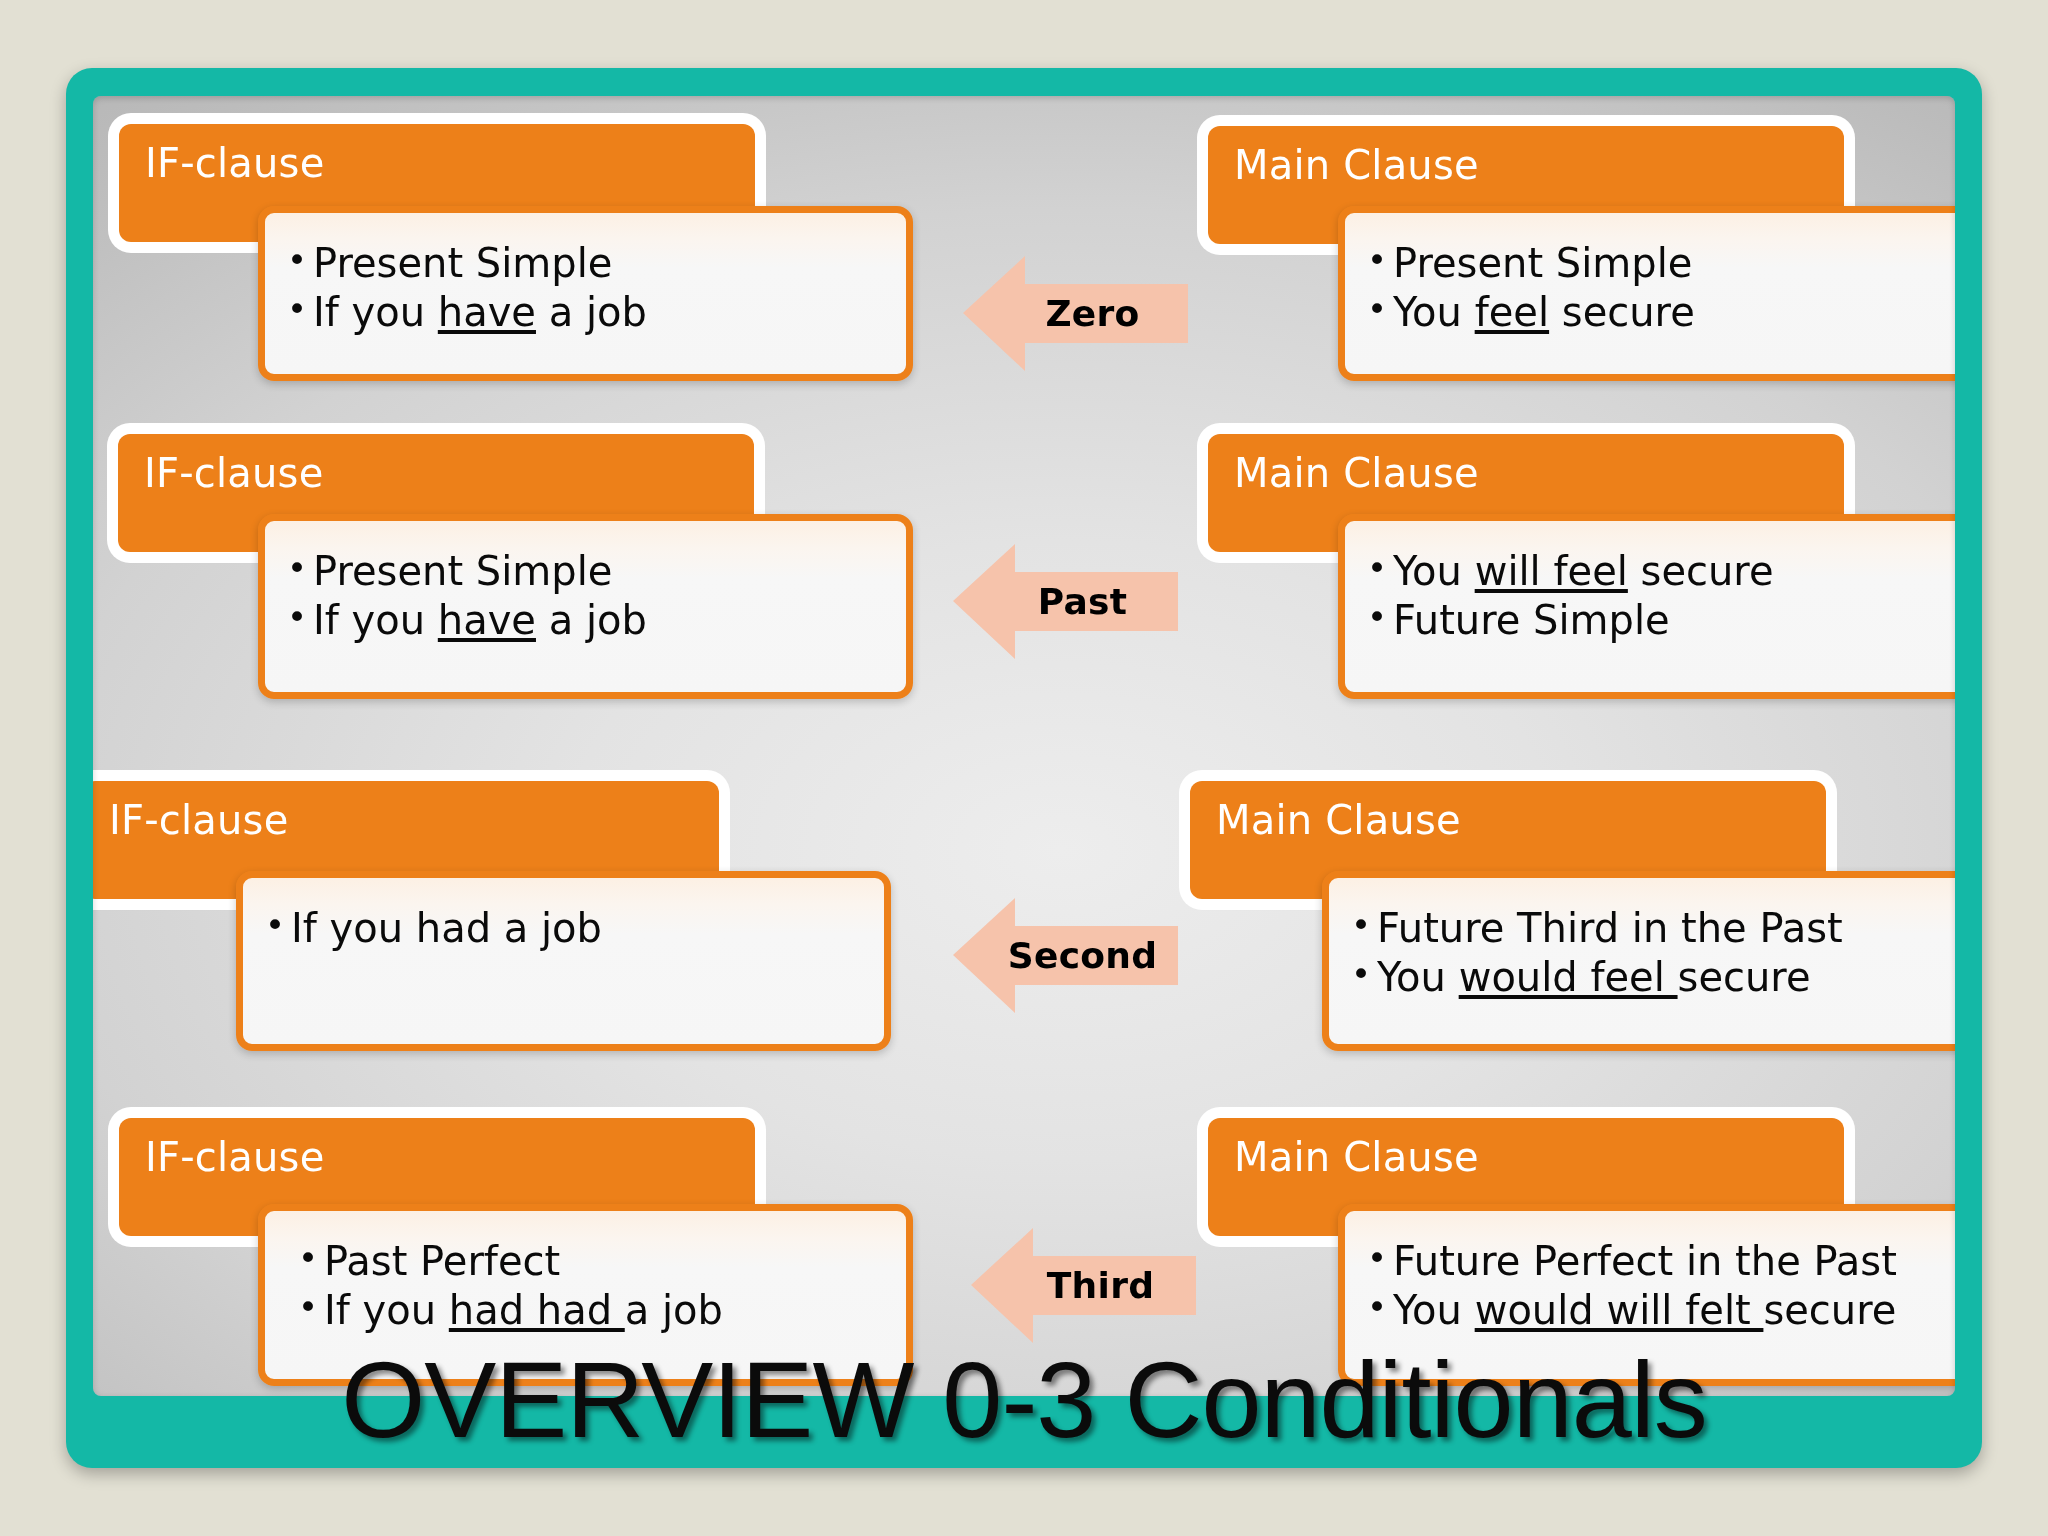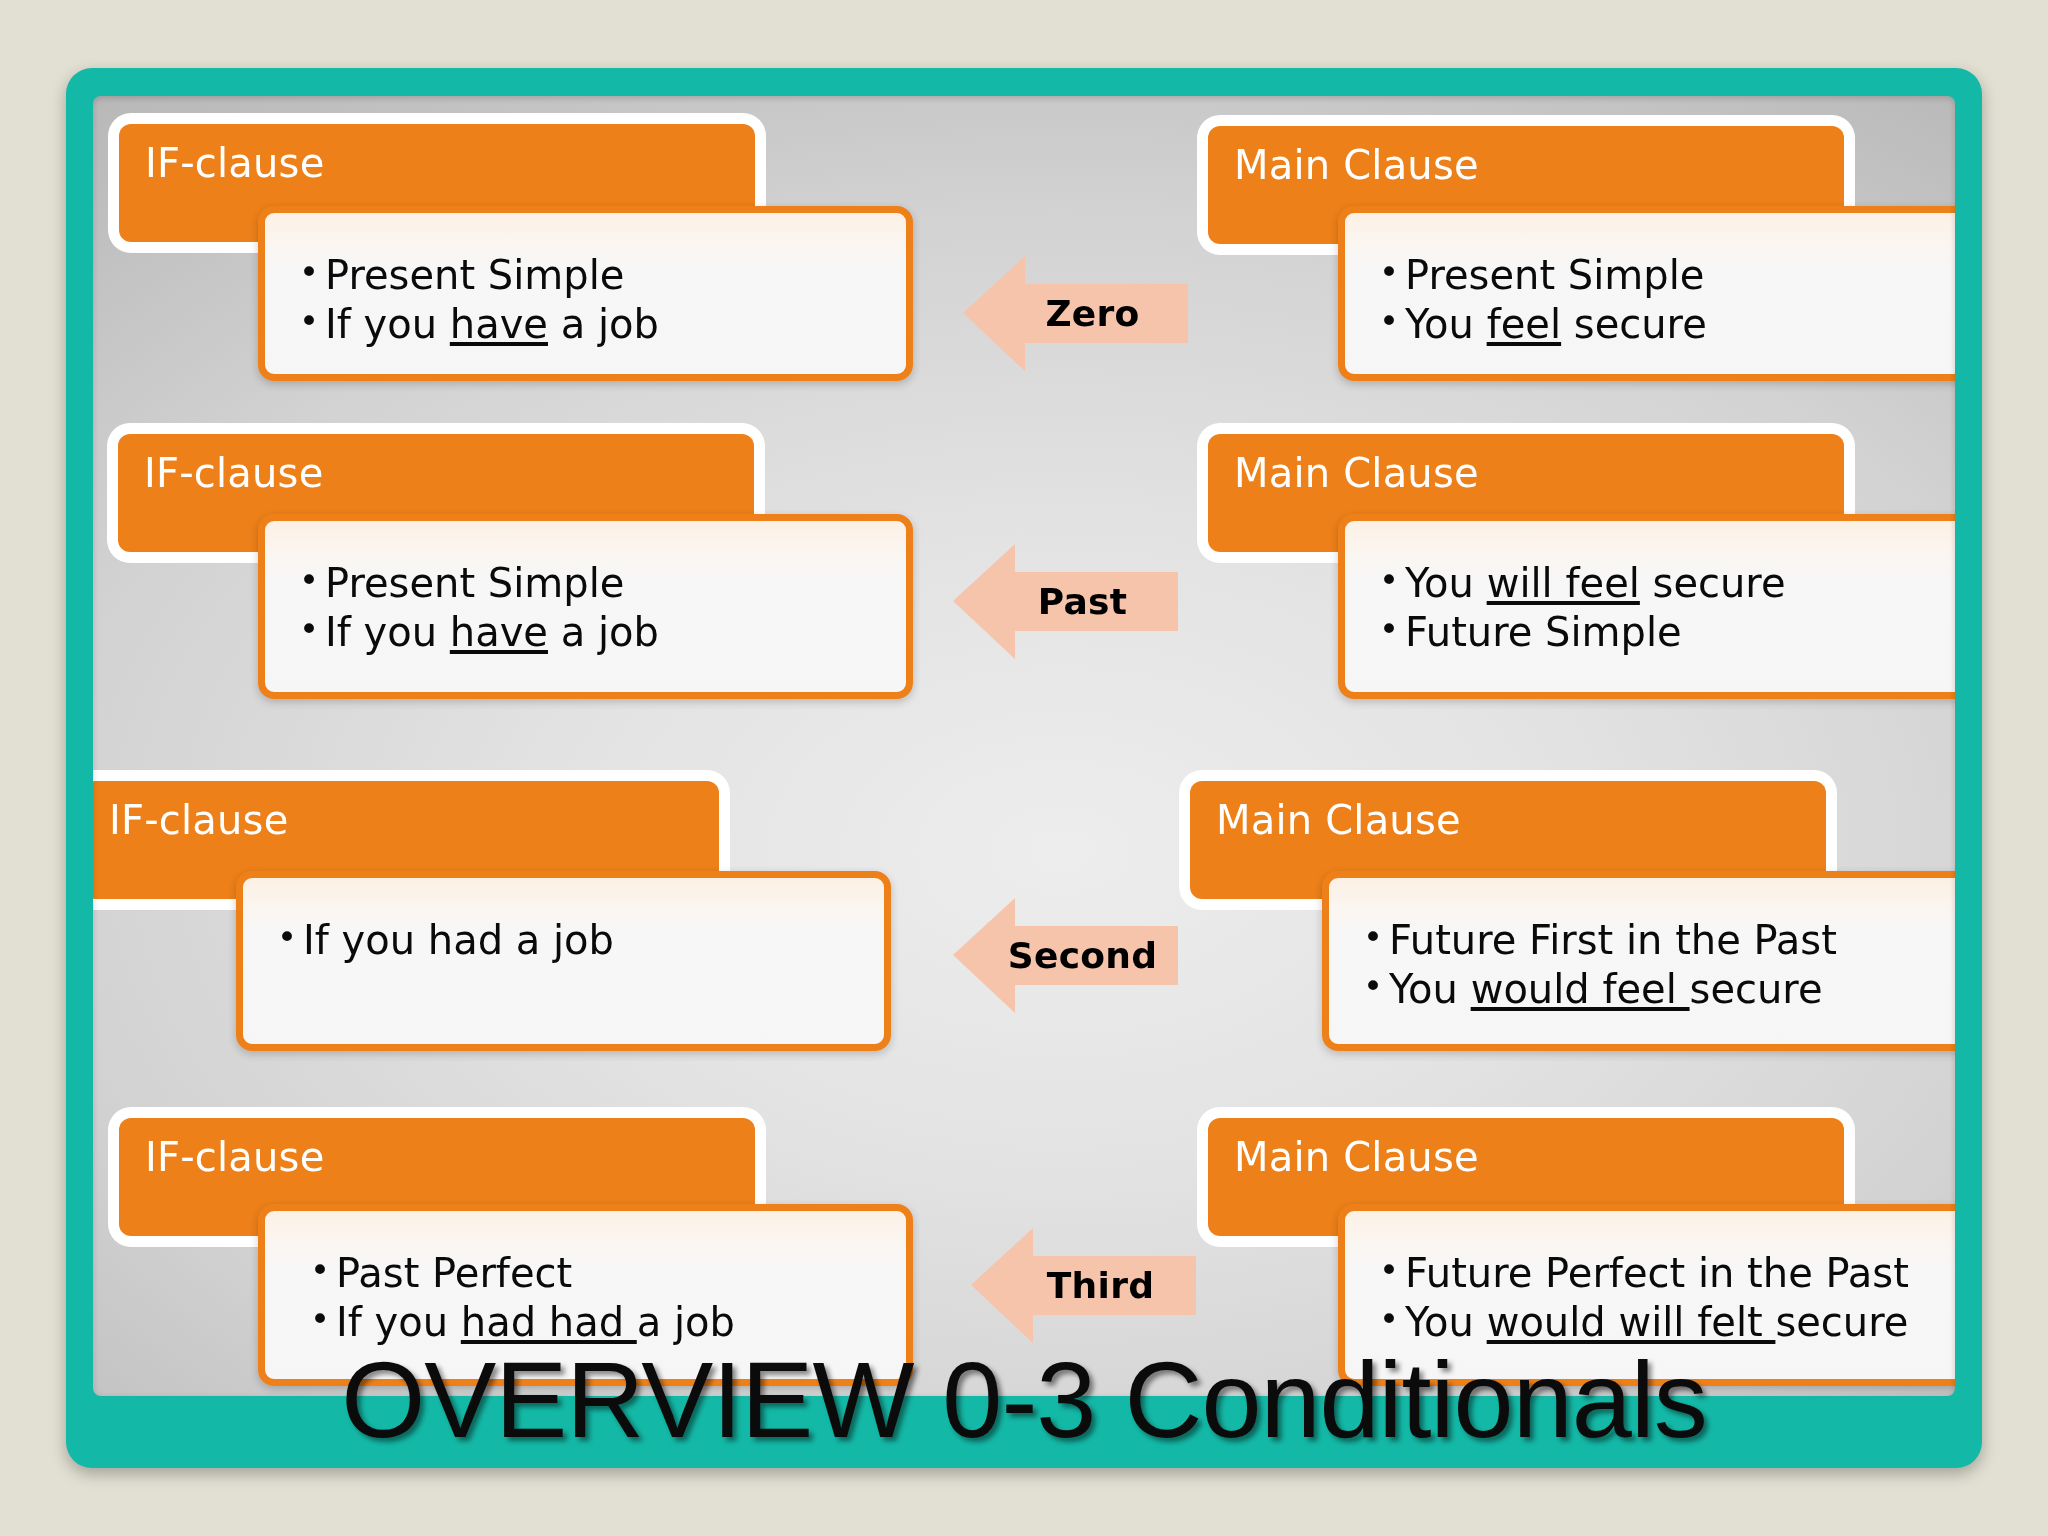--- a/index.html
+++ b/index.html
@@ -72,21 +72,21 @@
     position: absolute;
     background: linear-gradient(180deg, #FCF0E4 0%, #FBF5EF 16%, #F7F7F7 34%, #F6F6F6 100%);
     border: 7px solid #ED8019;
     border-radius: 16px;
     box-sizing: border-box;
     box-shadow: 0 3px 8px rgba(0,0,0,0.20);
     padding: 22px 14px 10px 14px;
   }
   .bullets {
     list-style: none;
-    margin: 16px;
+    margin: 4px;
     padding: 0;
   }
   .bullets li {
     position: relative;
     padding-left: 30px;
     font-size: 40px;
     line-height: 1.22;
     color: #0A0A0A;
     white-space: nowrap;
     font-family: "DejaVu Sans", sans-serif;
@@ -211,21 +211,21 @@
         <polygon points="0,57 62,0 62,28 225,28 225,87 62,87 62,115" fill="#F6C3AB"></polygon>
       </svg>
       <div class="arrow-label">Second</div>
     </div>
 
     <div class="hdr" style="left:1097px; top:685px; width:636px; height:118px;">
       <span class="hdr-label">Main Clause</span>
     </div>
     <div class="body-box" style="left:1229px; top:775px; width:660px; height:180px;">
       <ul class="bullets">
-        <li><span>Future First in the Past</span><span class="u"></span><span></span></li>
+        <li><span>Future Third in the Past</span><span class="u"></span><span></span></li>
         <li><span>You </span><span class="u">would feel </span><span>secure</span></li>
       </ul>
     </div>
 
     <div class="hdr" style="left:26px; top:1022px; width:636px; height:118px;">
       <span class="hdr-label">IF-clause</span>
     </div>
     <div class="body-box" style="left:165px; top:1108px; width:655px; height:182px;padding-left:25px;">
       <ul class="bullets">
         <li><span>Past Perfect</span><span class="u"></span><span></span></li>

